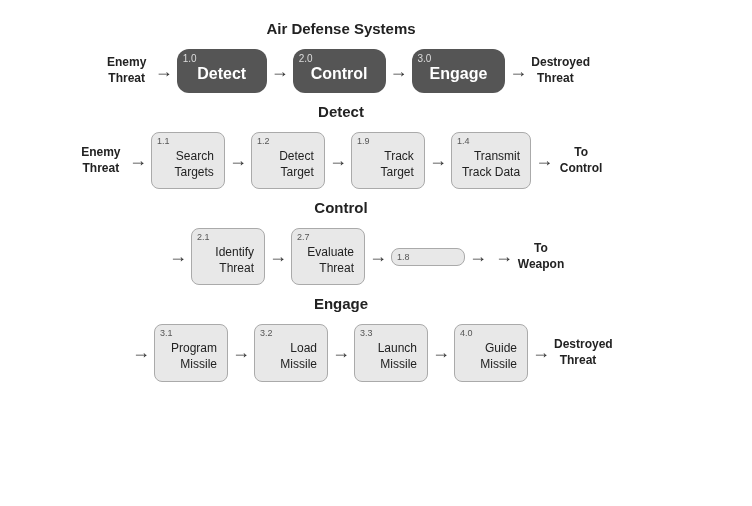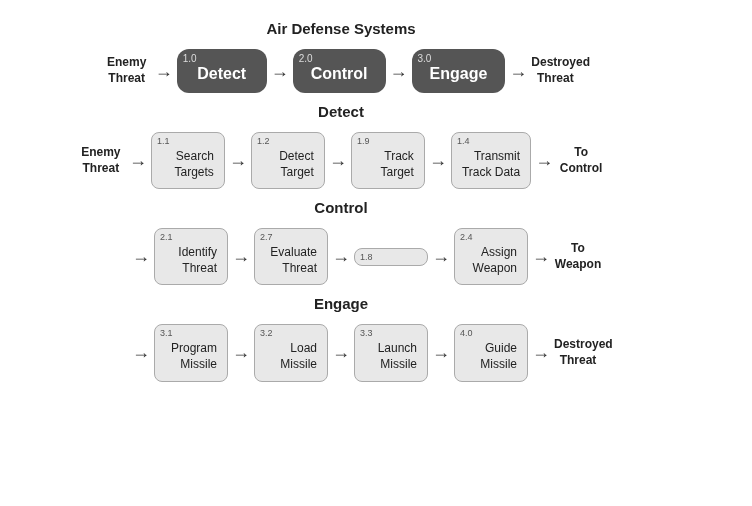--- a/index.html
+++ b/index.html
@@ -166,24 +166,20 @@
     <div class="arrow"></div>
     <div class="box-light">
       <span class="box-num">2.7</span>
       <div class="box-label">Evaluate<br>Threat</div>
     </div>
     <div class="arrow"></div>
     <div class="box-light">
       <span class="box-num">1.8</span>
     </div>
     <div class="arrow"></div>
-    <div class="box-light">
-      <span class="box-num">2.4</span>
-      <div class="box-label">Assign<br>Weapon</div>
-    </div>
     <div class="arrow"></div>
     <div class="flow-label">To Weapon</div>
   </div>
 
   <div class="section-divider"></div>
   <div class="section-title">Engage</div>
   <div class="flow-row">
     <div class="flow-label"></div>
     <div class="arrow"></div>
     <div class="box-light">

